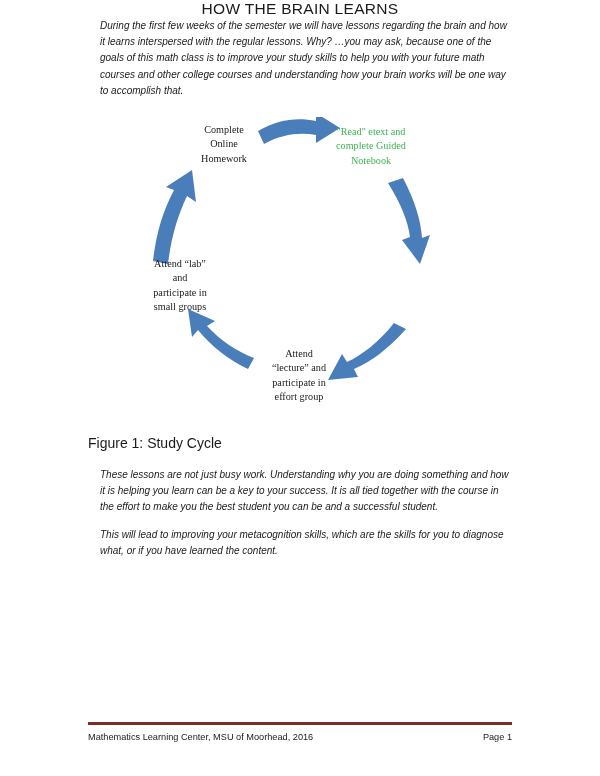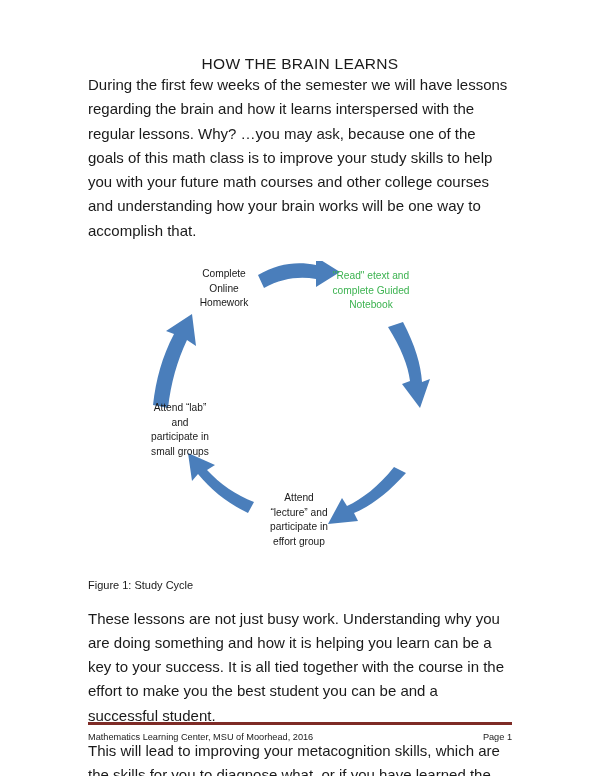--- a/index.html
+++ b/index.html
@@ -24,47 +24,48 @@
     position: absolute;
     left: 88px;
     top: 0;
     width: 424px;
   }
   .doc-title {
     text-align: center;
     font-size: 15.5px;
     letter-spacing: 0.3px;
     margin: 0;
-    padding-top: 55px;
     font-weight: normal;
     color: #1a1a1a;
   }
   p.body-par {
-    font-size: 15px;
+    font-size: 10px;
     line-height: 1.62;
-    margin: 0 0 11px 0;
+    margin: 0 0 11px 12px;
     text-align: left;
     color: #1a1a1a;
+    font-style: italic;
   }
   .par-block-top {
     margin-top: 28px;
   }
   .figure-caption {
-    font-size: 11px;
+    font-size: 14px;
     line-height: 1.5;
     margin: 0 0 13px 0;
     color: #1a1a1a;
   }
 
   
   .diagram {
     position: relative;
     width: 424px;
     height: 310px;
     margin: 18px 0 6px 0;
+    font-family: Liberation Serif, serif;
   }
   .diagram svg {
     position: absolute;
     left: 0;
     top: 0;
   }
   .node {
     position: absolute;
     text-align: center;
     font-size: 10.2px;

